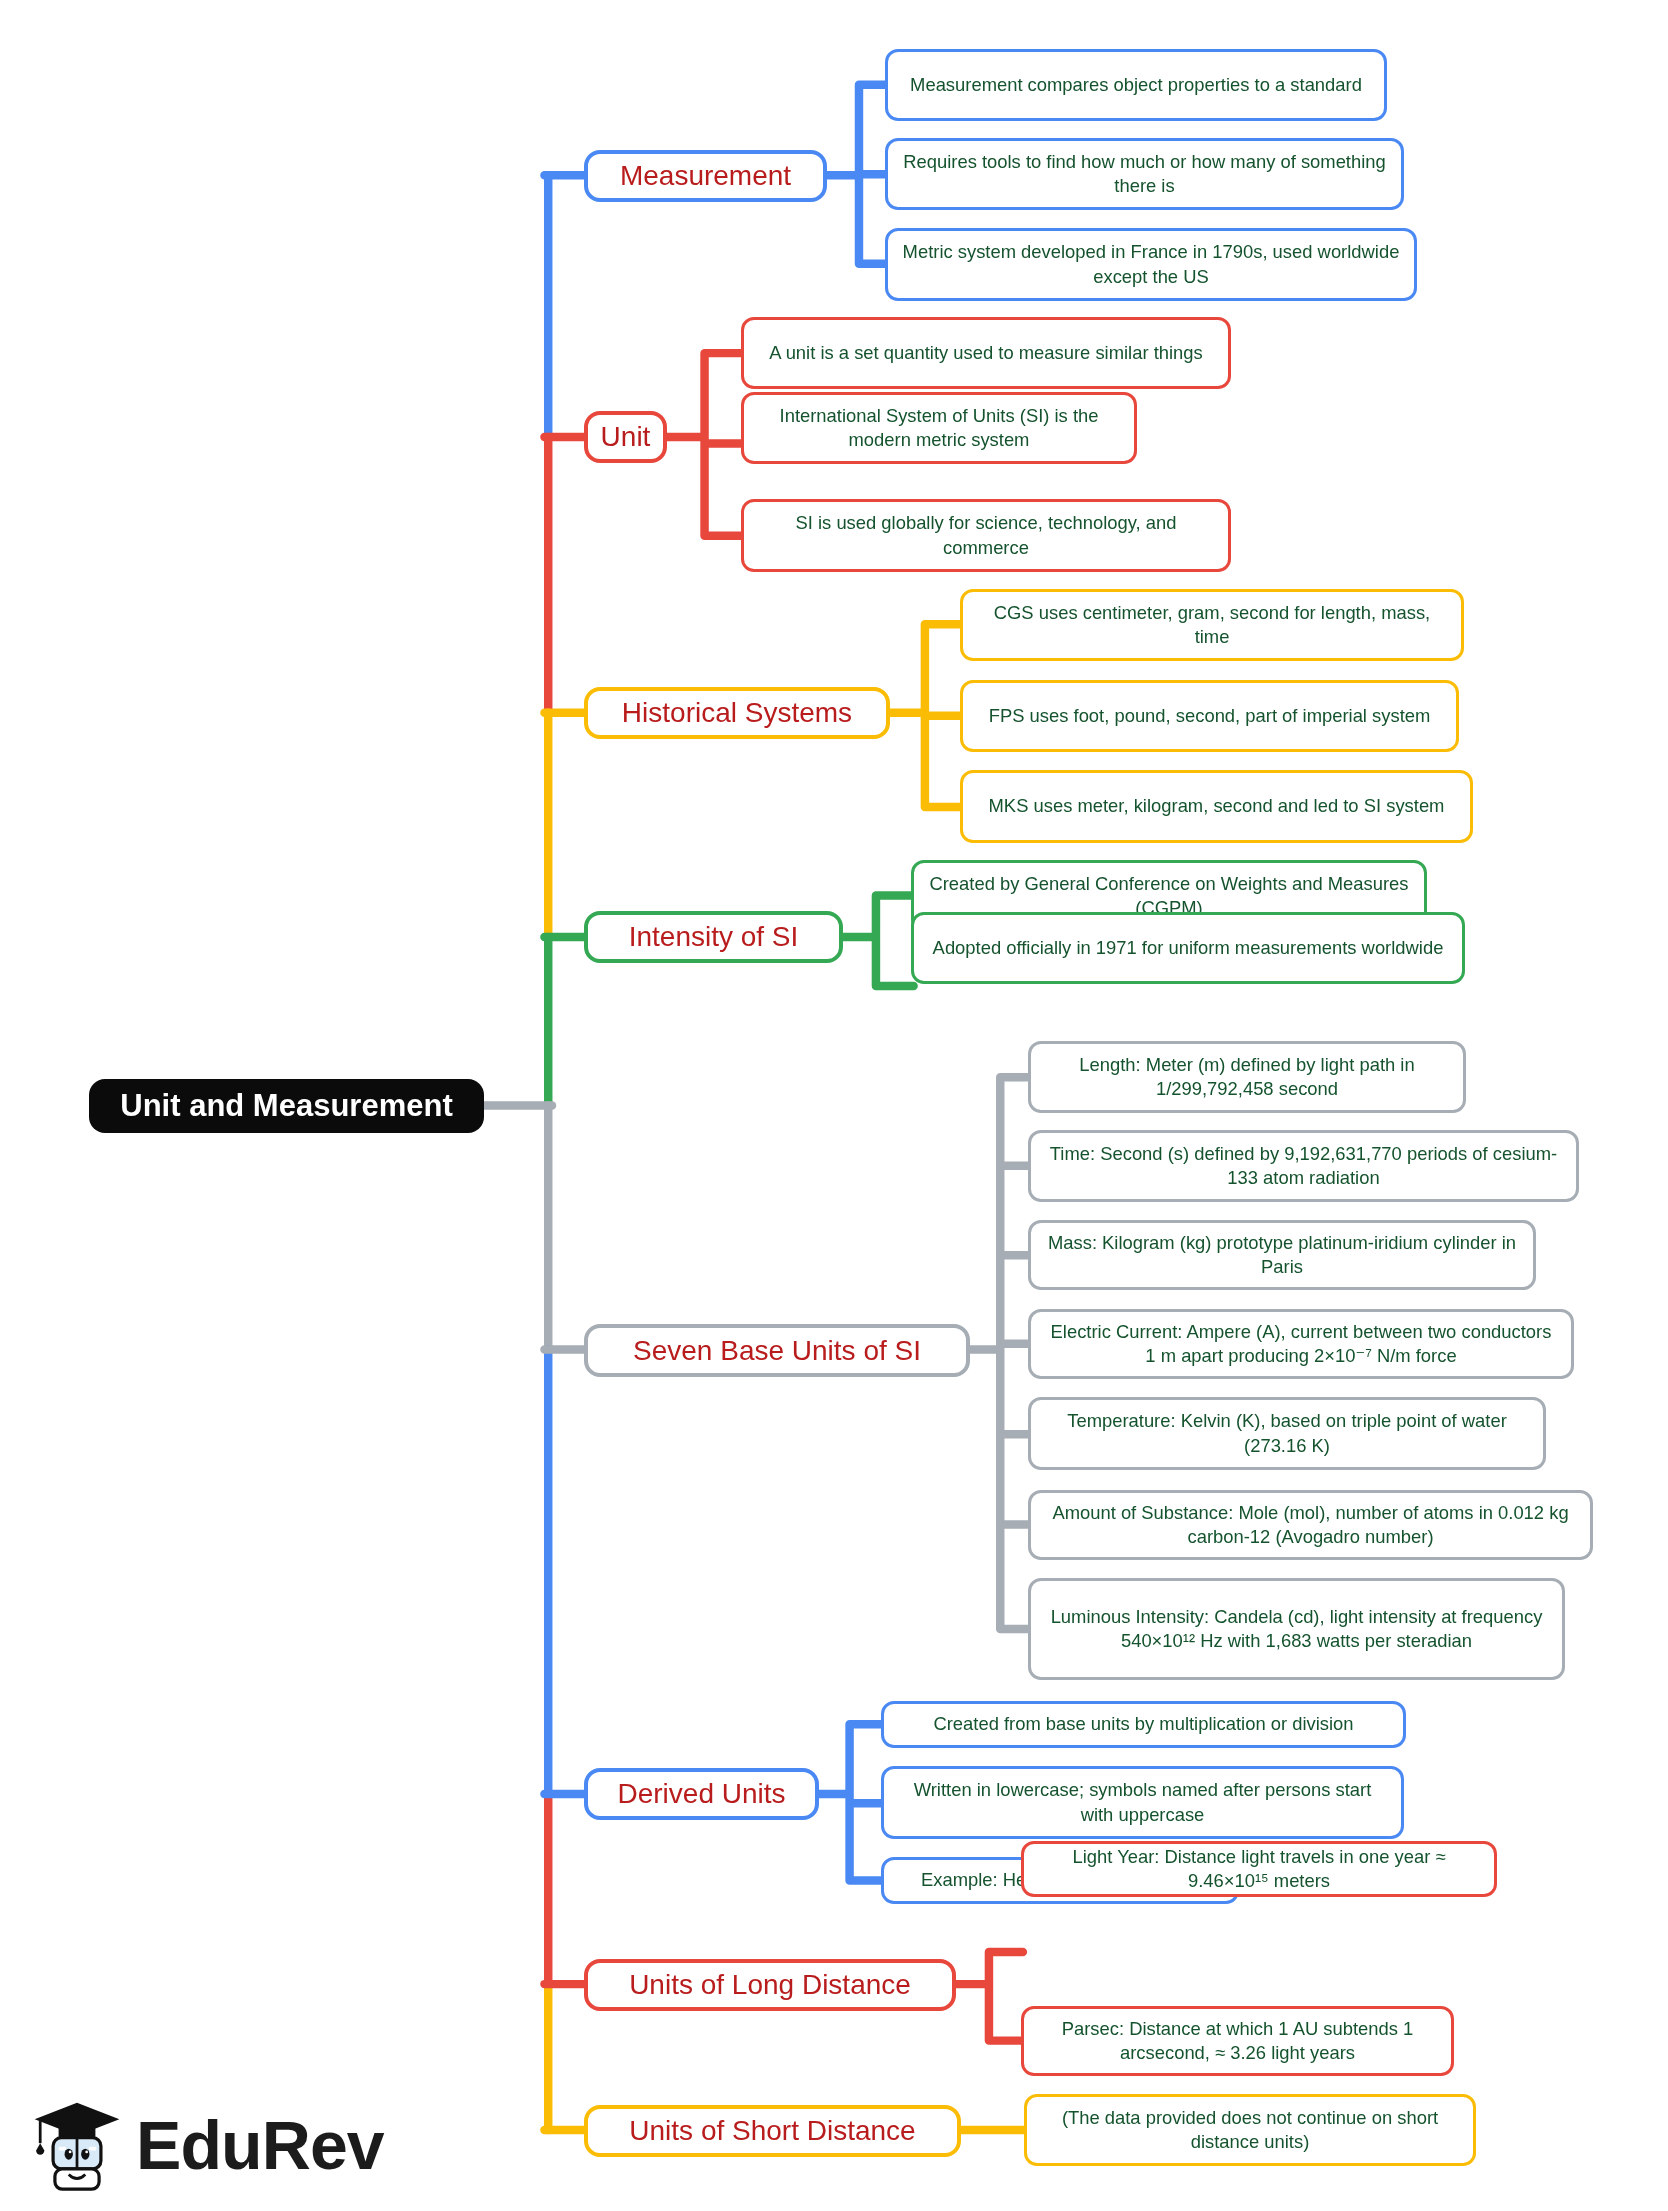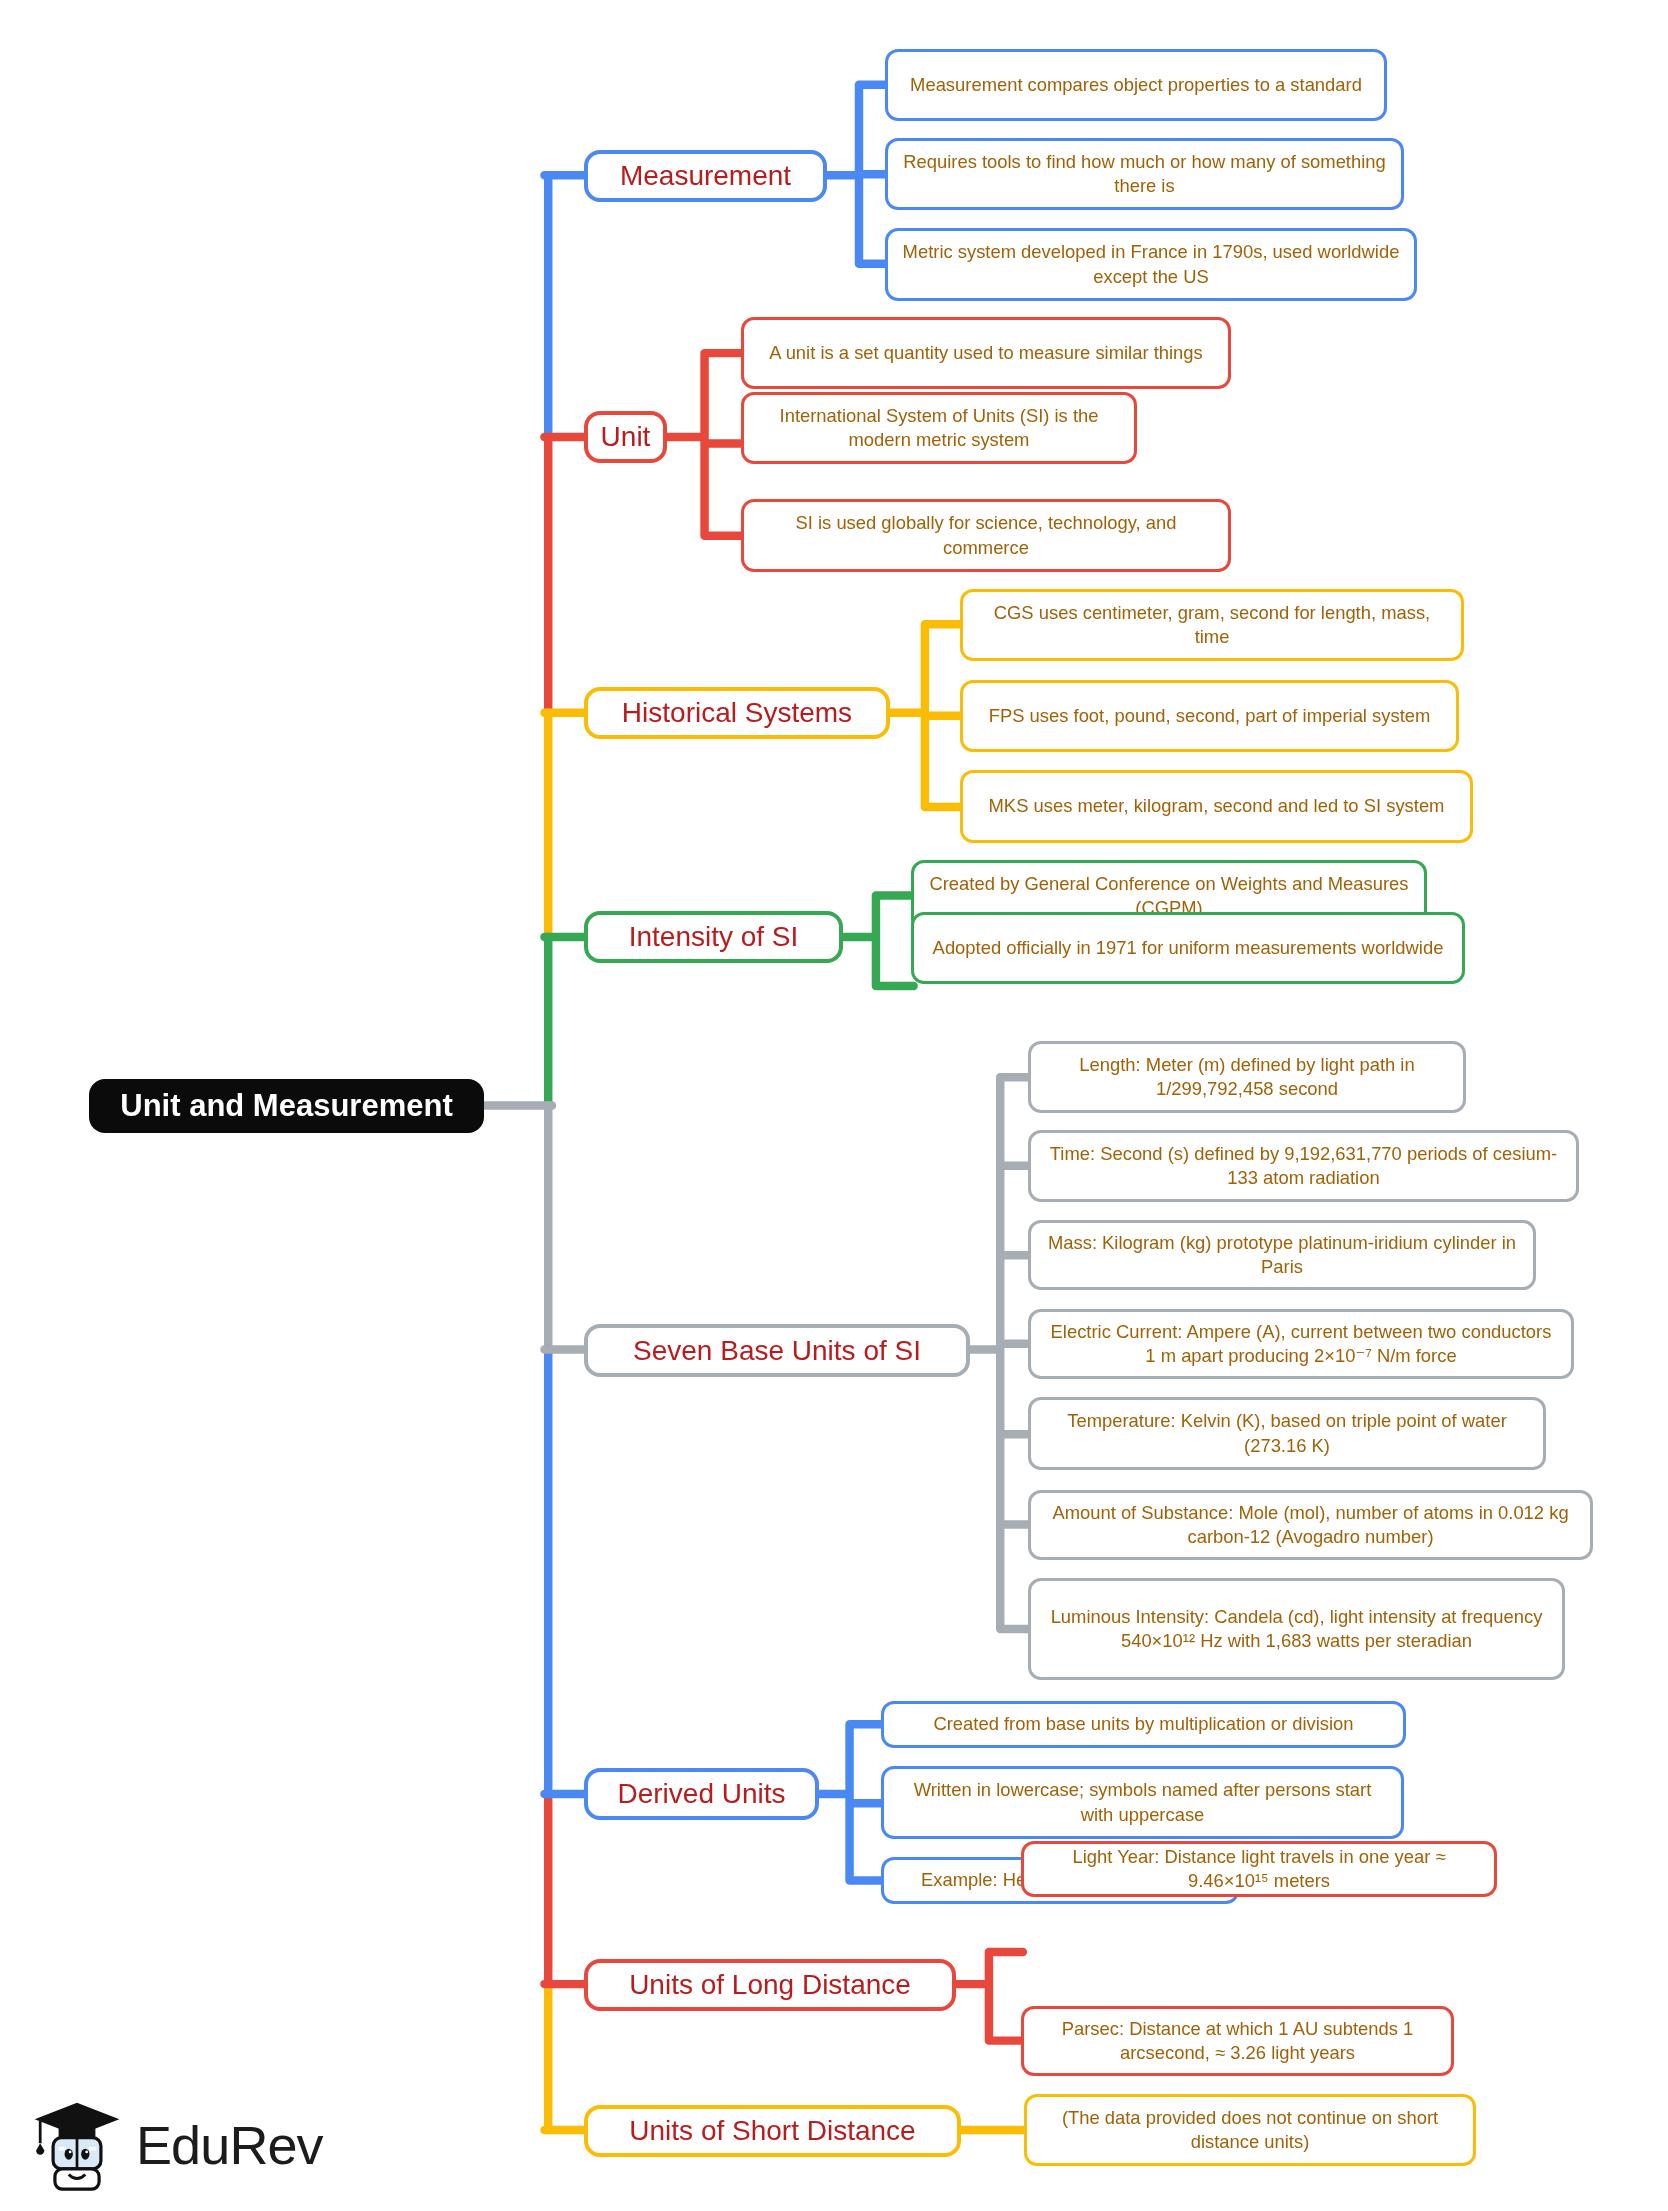--- a/index.html
+++ b/index.html
@@ -20,28 +20,28 @@
   }
   .root-pill{
     position:absolute;z-index:2;box-sizing:border-box;
     display:flex;align-items:center;justify-content:center;
     border-radius:16px;font-size:31px;font-weight:700;white-space:nowrap;
   }
   .leaf{
     position:absolute;z-index:2;box-sizing:border-box;
     display:flex;align-items:center;justify-content:center;
     background:#ffffff;border:3.8px solid #888;border-radius:13px;
-    font-size:18.4px;line-height:1.32;color:#a16207;text-align:center;
+    font-size:18.4px;line-height:1.32;color:#14532d;text-align:center;
     padding:4.7px 12.2px;
   }
   .logo{
     position:absolute;left:31px;top:2098px;z-index:2;
     display:flex;align-items:center;gap:13px;
   }
-  .logo-text{font-size:54px;font-weight:400;color:#1c1c1c;letter-spacing:-0.9px;}
+  .logo-text{font-size:68px;font-weight:700;color:#1c1c1c;letter-spacing:-0.9px;}
 </style>
 </head>
 <body>
 
 <div id="canvas">
 
   <svg id="wires" viewBox="0 0 1772 2349" xmlns="http://www.w3.org/2000/svg">
 
     <path d="M582 186 V464" stroke="#4a89f3"></path>
     <path d="M582 464 V757" stroke="#e8473c"></path>

